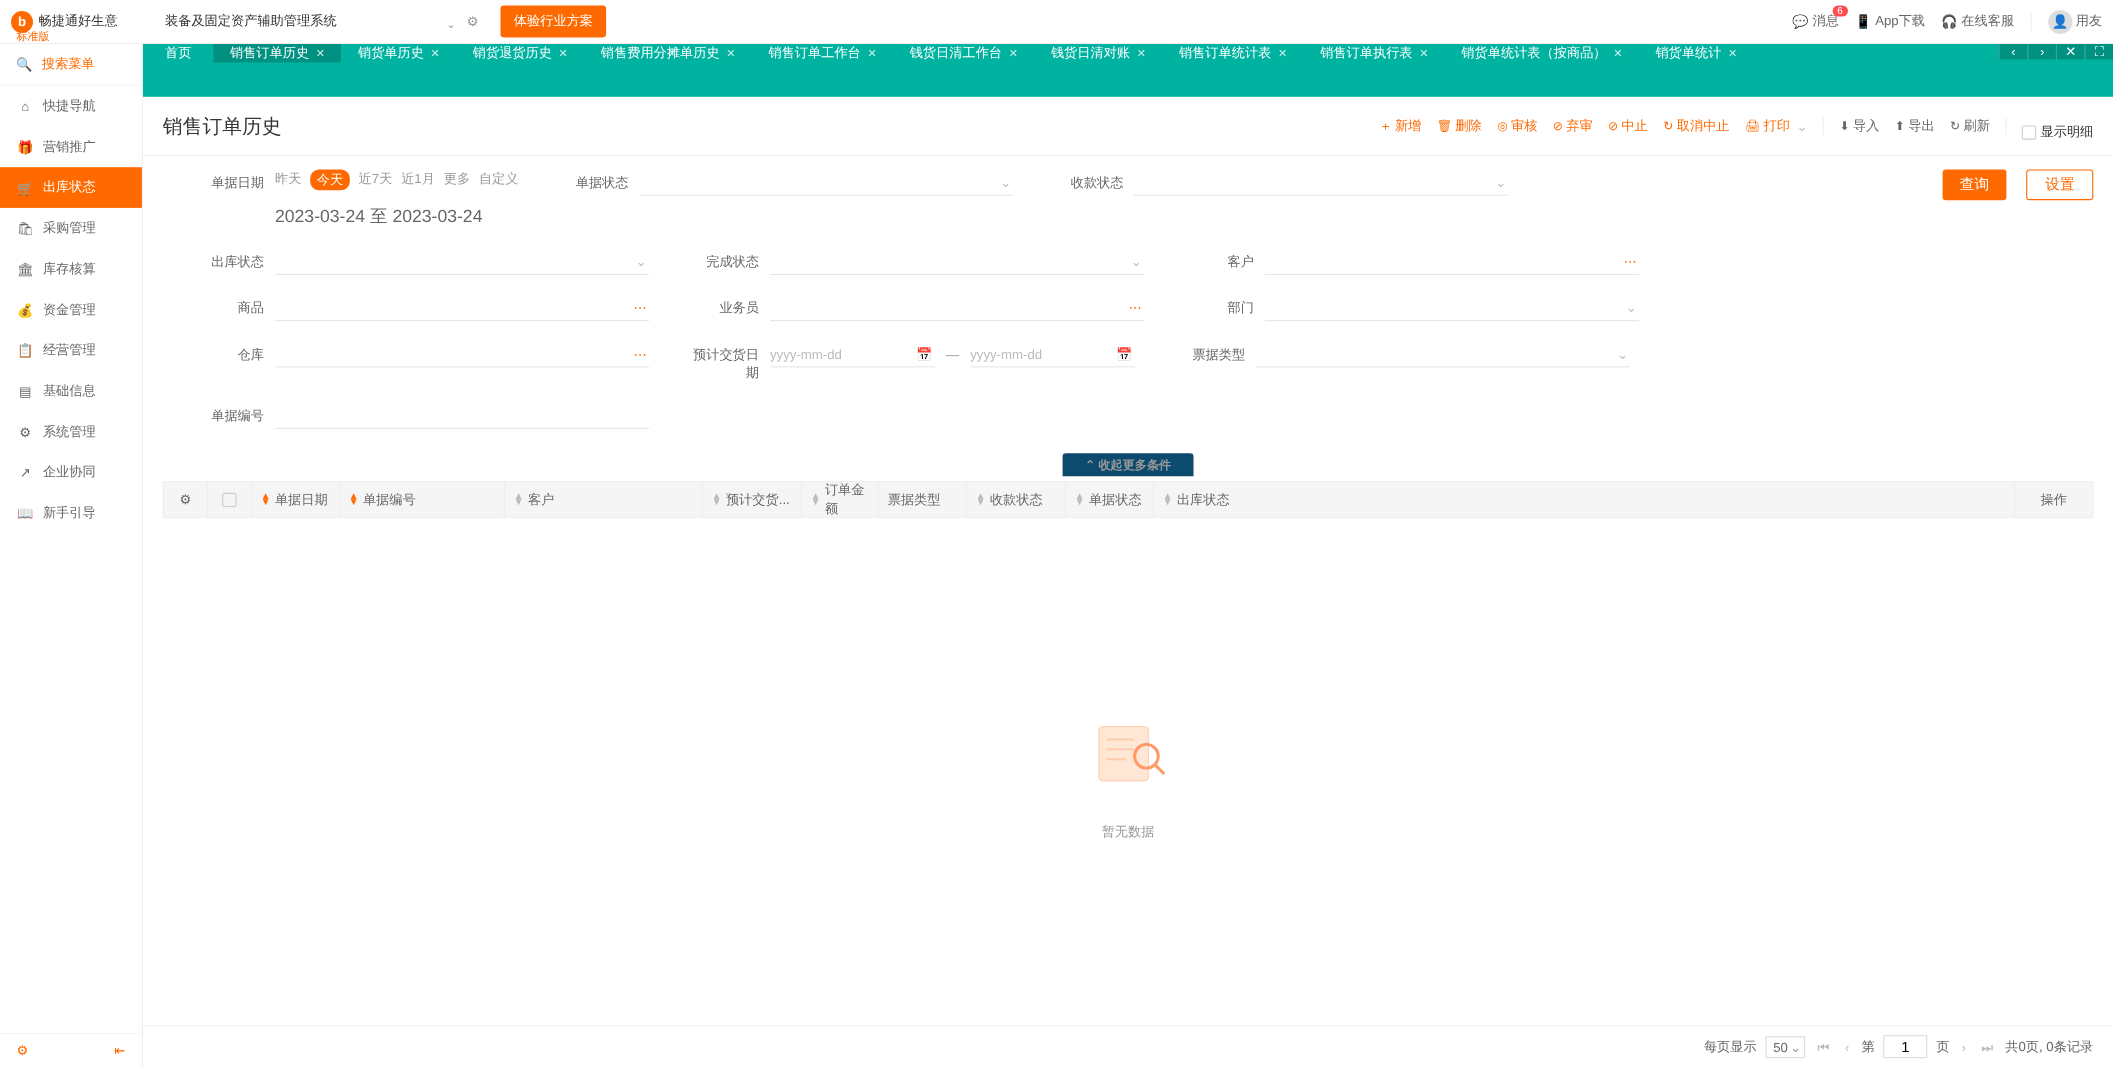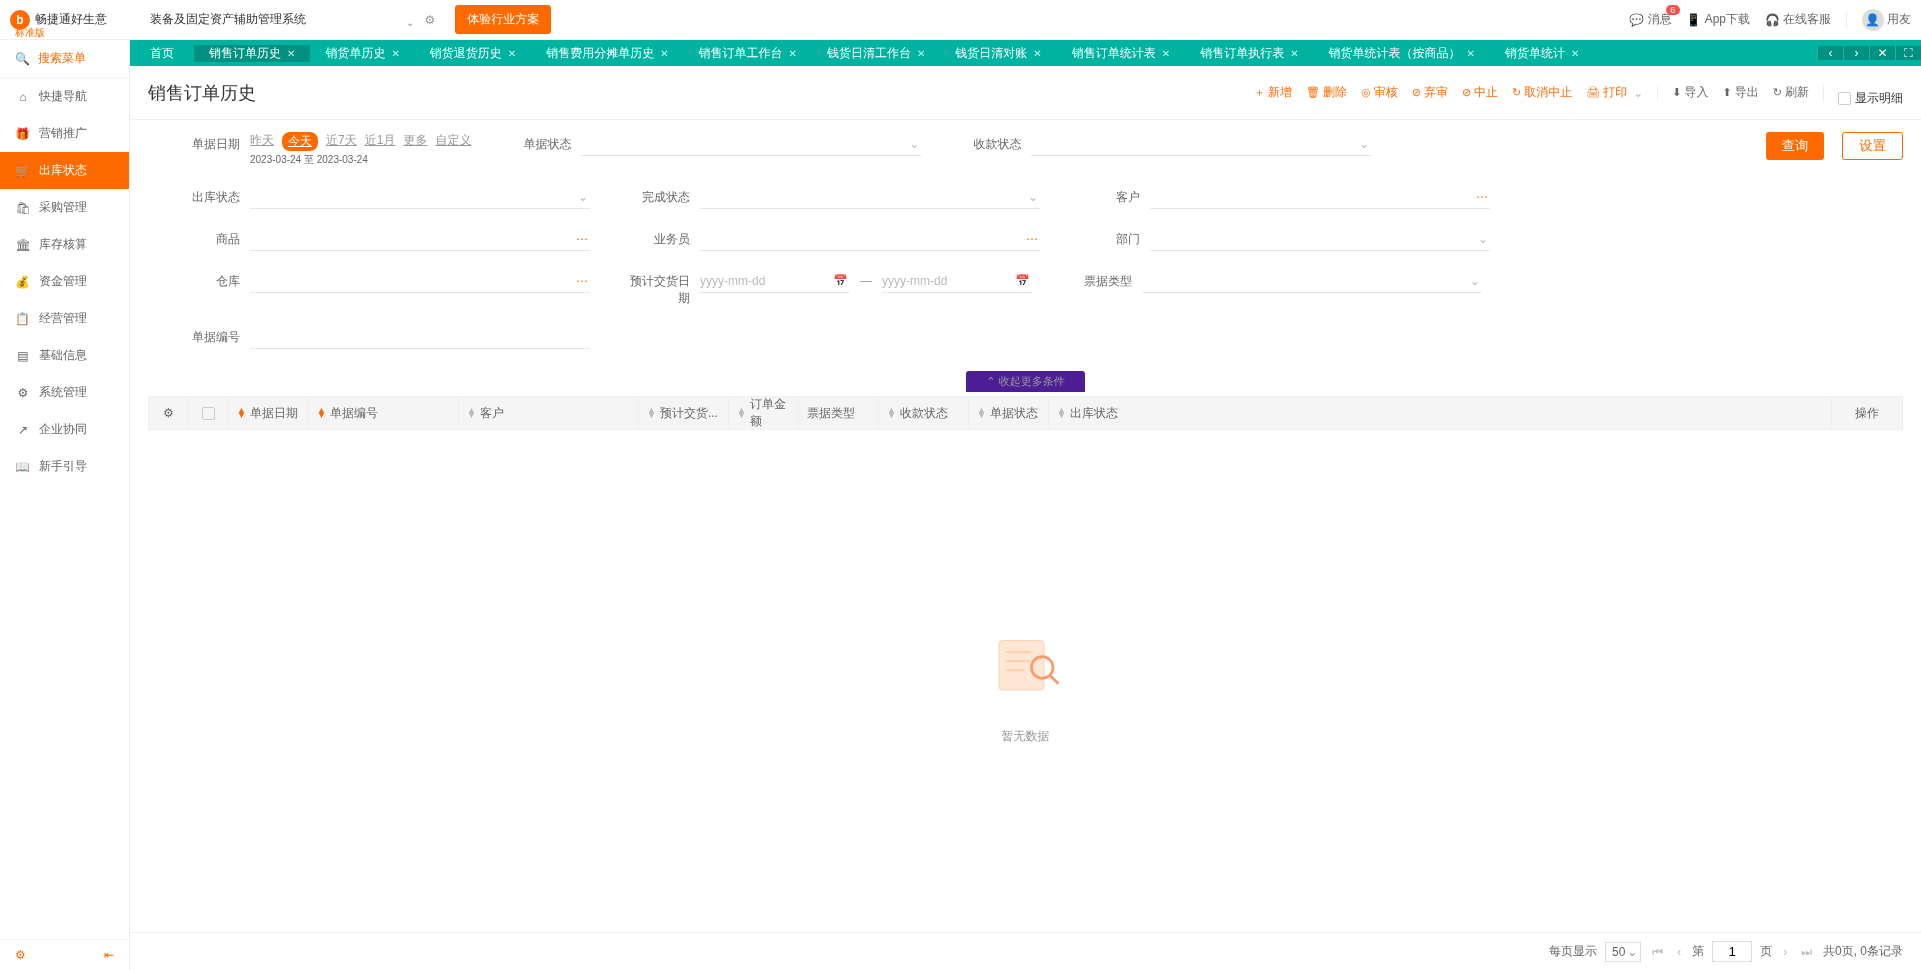--- a/index.html
+++ b/index.html
@@ -18,21 +18,21 @@
 .badge { position: absolute; top: -6px; right: -8px; background: #ff4d4f; color: #fff; border-radius: 8px; font-size: 9px; padding: 0 4px; min-width: 14px; text-align: center; }
 .user-avatar { width: 22px; height: 22px; background: #ddd; border-radius: 50%; display: flex; align-items: center; justify-content: center; }
 .layout { display: flex; height: calc(100vh - 40px); }
 .sidebar { width: 130px; border-right: 1px solid #eee; display: flex; flex-direction: column; position: relative; }
 .search-menu { padding: 10px 15px; color: #ff6a00; display: flex; align-items: center; gap: 8px; border-bottom: 1px solid #f5f5f5; cursor: pointer; }
 .nav-item { padding: 10px 15px; display: flex; align-items: center; gap: 8px; cursor: pointer; color: #666; }
 .nav-item.active { background: #ff6a00; color: #fff; }
 .nav-item .nav-icon { width: 16px; text-align: center; }
 .sidebar-footer { margin-top: auto; padding: 8px 15px; display: flex; justify-content: space-between; color: #ff6a00; border-top: 1px solid #f5f5f5; }
 .main { flex: 1; display: flex; flex-direction: column; overflow: hidden; }
-.tabs-bar { height: 26px; background: #00b3a1; display: flex; align-items: center; color: #fff; overflow: hidden; }
+.tabs-bar { height: 48px; background: #00b3a1; display: flex; align-items: flex-start; color: #fff; overflow: hidden; }
 .tab { padding: 0 15px; display: flex; align-items: center; gap: 6px; cursor: pointer; white-space: nowrap; font-size: 12px; }
 .tab.home { padding: 0 20px; }
 .tab.active { background: #009181; }
 .tab-close { font-size: 10px; opacity: 0.8; }
 .tabs-controls { margin-left: auto; display: flex; }
 .tabs-ctrl-btn { width: 26px; display: flex; align-items: center; justify-content: center; background: #009181; cursor: pointer; border-left: 1px solid rgba(255,255,255,0.2); }
 .page-header { display: flex; align-items: center; padding: 12px 18px; border-bottom: 1px solid #f0f0f0; }
 .page-title { font-size: 18px; font-weight: 500; color: #333; }
 .toolbar { margin-left: auto; display: flex; align-items: center; gap: 14px; }
 .tool-btn { display: flex; align-items: center; gap: 3px; cursor: pointer; color: #666; font-size: 12px; }
@@ -40,32 +40,32 @@
 .tool-btn.danger .tool-icon { color: #ff6a00; }
 .tool-icon { font-size: 11px; }
 .checkbox-label { display: flex; align-items: center; gap: 4px; cursor: pointer; margin-top: 12px; }
 .checkbox-box { width: 13px; height: 13px; border: 1px solid #ccc; border-radius: 2px; }
 .filter-area { padding: 12px 40px 0 40px; position: relative; }
 .filter-row { display: flex; flex-wrap: wrap; gap: 0; margin-bottom: 8px; }
 .filter-group { display: flex; align-items: flex-start; margin-right: 30px; margin-bottom: 10px; }
 .filter-label { width: 80px; text-align: right; color: #666; padding-right: 10px; padding-top: 4px; }
 .filter-control { width: 340px; border-bottom: 1px solid #e5e5e5; min-height: 24px; display: flex; align-items: center; position: relative; }
 .date-tags { display: flex; gap: 8px; color: #999; font-size: 12px; }
-.date-tag { cursor: pointer; text-decoration: underline; }
+.date-tag { cursor: pointer; }
 .date-tag.active { background: #ff6a00; color: #fff; padding: 1px 6px; border-radius: 8px; }
-.date-range-text { color: #666; font-size: 10px; margin-top: 2px; }
+.date-range-text { color: #666; font-size: 16px; margin-top: 14px; }
 .input-suffix { position: absolute; right: 2px; color: #ff6a00; cursor: pointer; }
 .input-suffix.gray { color: #bbb; }
 .date-input { width: 150px; border-bottom: 1px solid #e5e5e5; color: #bbb; display: flex; align-items: center; position: relative; min-height: 24px; }
 .date-sep { margin: 0 10px; color: #999; }
 .filter-buttons { position: absolute; right: 18px; top: 12px; display: flex; flex-direction: row; gap: 18px; }
 .btn-search { background: #ff6a00; color: #fff; border: none; padding: 5px 16px; border-radius: 3px; cursor: pointer; }
 .btn-settings { background: #fff; color: #ff6a00; border: 1px solid #ff6a00; padding: 4px 16px; border-radius: 3px; cursor: pointer; }
 .collapse-bar { text-align: center; padding: 4px 0; color: #999; cursor: pointer; font-size: 11px; }
-.collapse-inner { display: inline-block; background: #4c1d95; padding: 3px 20px; border-radius: 3px 3px 0 0; }
+.collapse-inner { display: inline-block; background: #0c4a6e; padding: 3px 20px; border-radius: 3px 3px 0 0; font-weight: bold; }
 .table-area { flex: 1; padding: 0 18px; overflow: auto; display: flex; flex-direction: column; }
 .table-header { display: flex; background: #f5f5f5; border: 1px solid #eee; height: 34px; align-items: stretch; }
 .th { border-right: 1px solid #eee; display: flex; align-items: center; padding: 0 8px; color: #666; position: relative; }
 .sort-icon { margin-right: 4px; color: #bbb; font-size: 9px; display: flex; flex-direction: column; line-height: 5px; }
 .sort-icon.active { color: #ff6a00; }
 .th-gear { width: 40px; justify-content: center; }
 .th-check { width: 40px; justify-content: center; }
 .th-op { margin-left: auto; justify-content: center; width: 70px; border-right: none; }
 .empty-state { flex: 1; display: flex; flex-direction: column; align-items: center; justify-content: center; color: #999; }
 .empty-illustration { width: 90px; height: 90px; margin-bottom: 20px; }

